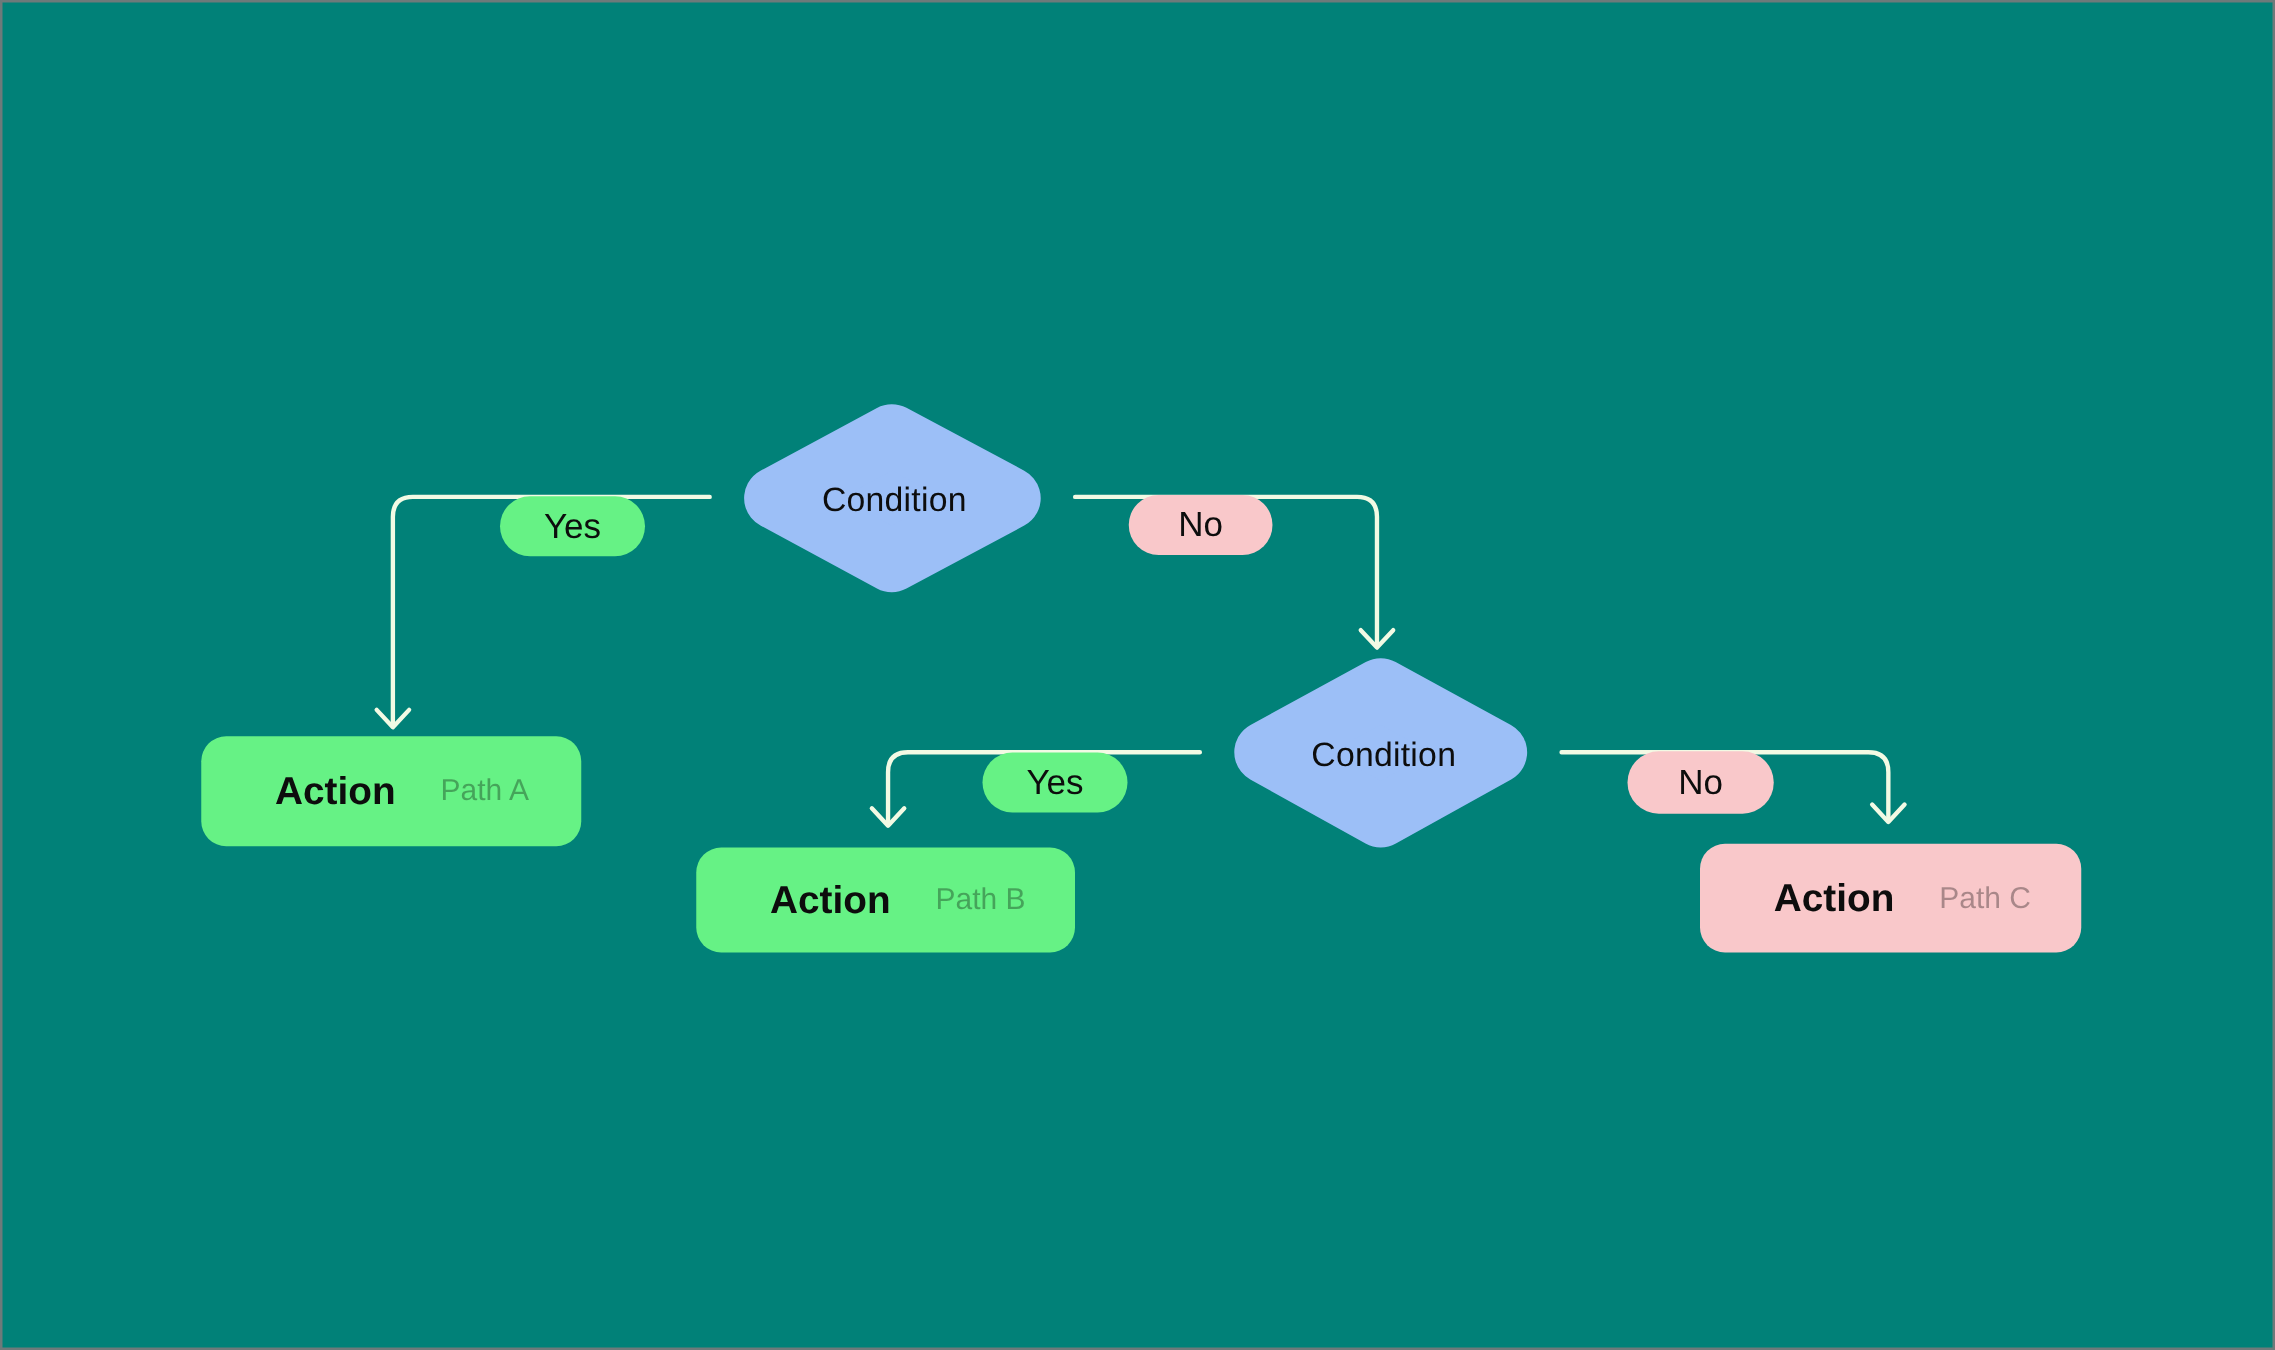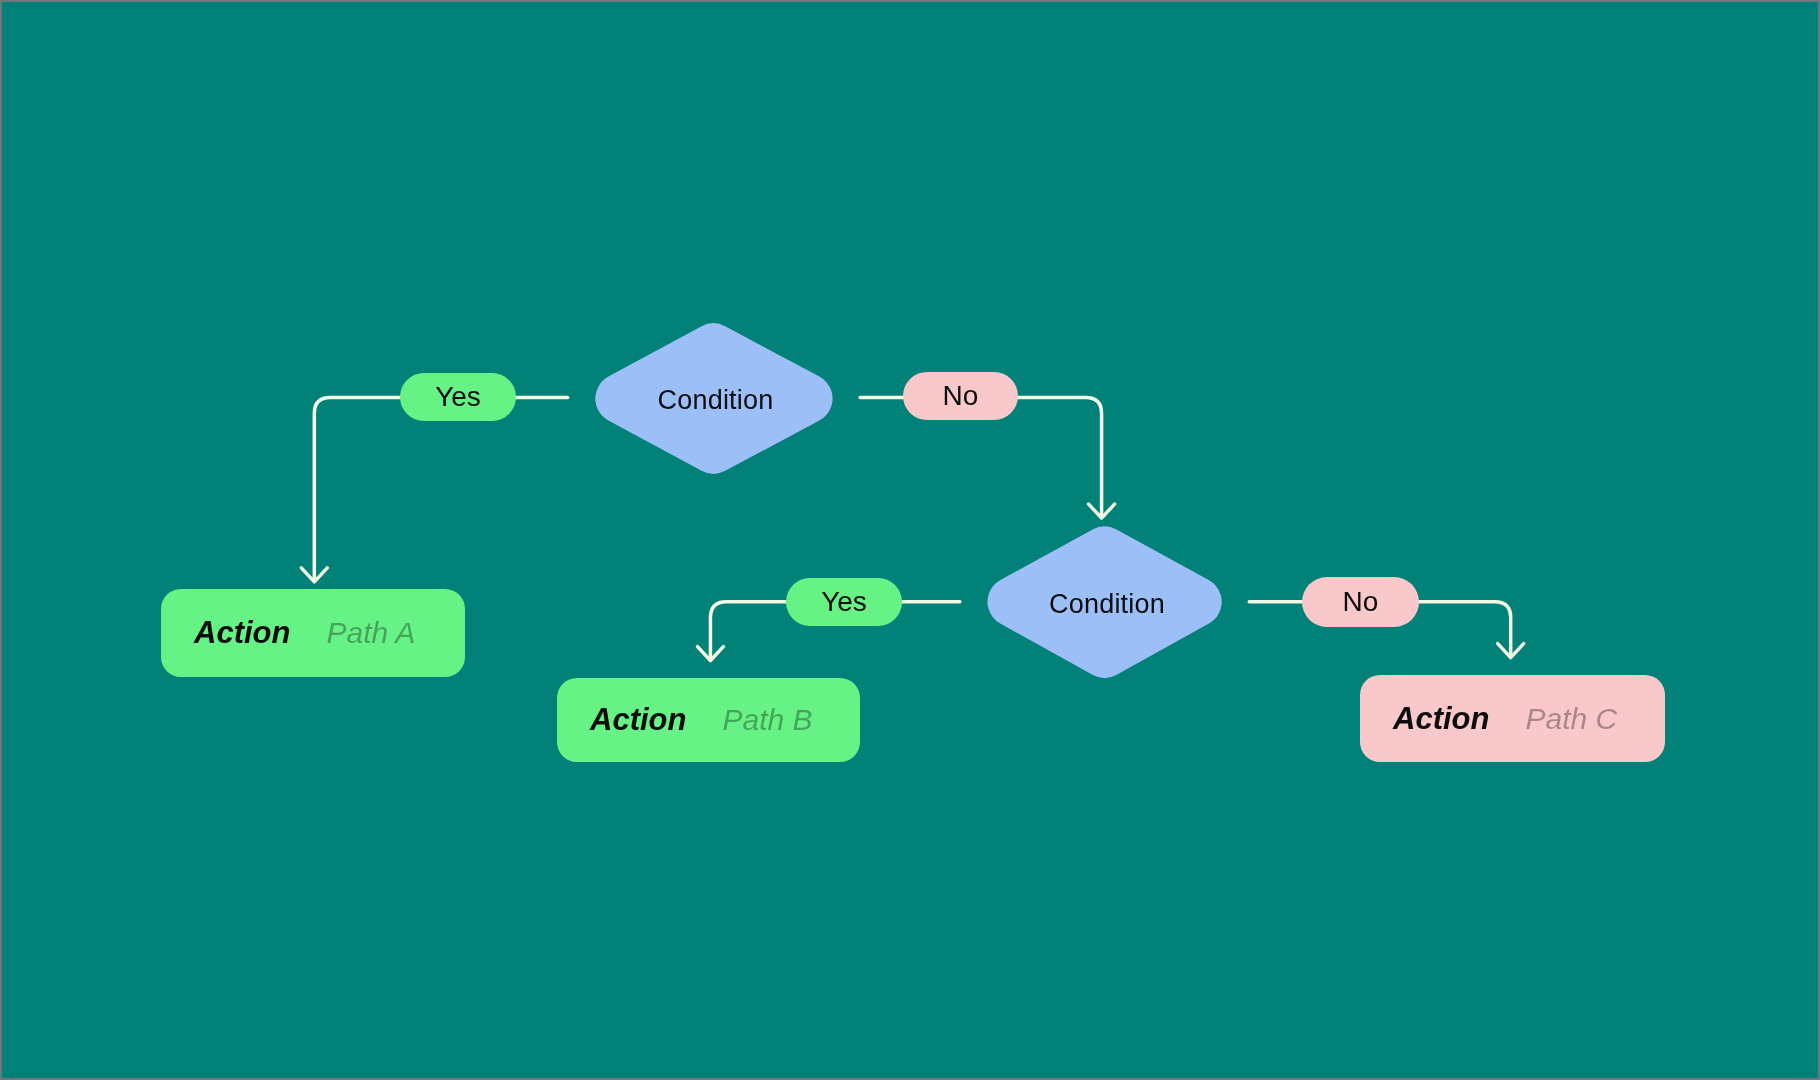--- a/index.html
+++ b/index.html
@@ -49,44 +49,44 @@
     pointer-events:none;
   }
   #dlabel1{left:567px;top:319px;width:293px;height:158px;}
   #dlabel2{left:960px;top:523px;width:290px;height:159px;}
   .pill{
     position:absolute;
     display:flex;align-items:center;justify-content:center;
     border-radius:999px;
     font-size:28px;font-weight:500;
     color:var(--node-text);
+    margin-top:24px;
   }
   .pill.positive{background:var(--positive-fill);}
   .pill.negative{background:var(--negative-fill);}
   #pill-yes1{left:398px;top:371px;width:116px;height:48px;}
   #pill-no1 {left:901px;top:370px;width:115px;height:48px;}
   #pill-yes2{left:784px;top:576px;width:116px;height:48px;}
   #pill-no2 {left:1300px;top:575px;width:117px;height:50px;}
   .action{
     position:absolute;
     display:flex;align-items:center;
     gap:36px;
-    padding-left:33px;
+    padding-left:59px;
     border-radius:20px;
-    font-style:italic;
   }
   .action.positive{background:var(--positive-fill);}
   .action.negative{background:var(--negative-fill);}
   .action .title{
     font-size:31px;font-weight:700;
     color:var(--node-text);
     white-space:nowrap;
   }
   .action .subtitle{
-    font-size:30px;font-weight:400;
+    font-size:24px;font-weight:400;
     color:rgba(0,0,0,0.32);
     white-space:nowrap;
   }
   #action-a{left:159px;top:587px;width:304px;height:88px;}
   #action-b{left:555px;top:676px;width:303px;height:84px;}
   #action-c{left:1358px;top:673px;width:305px;height:87px;}
 </style>
 </head>
 <body>
 

